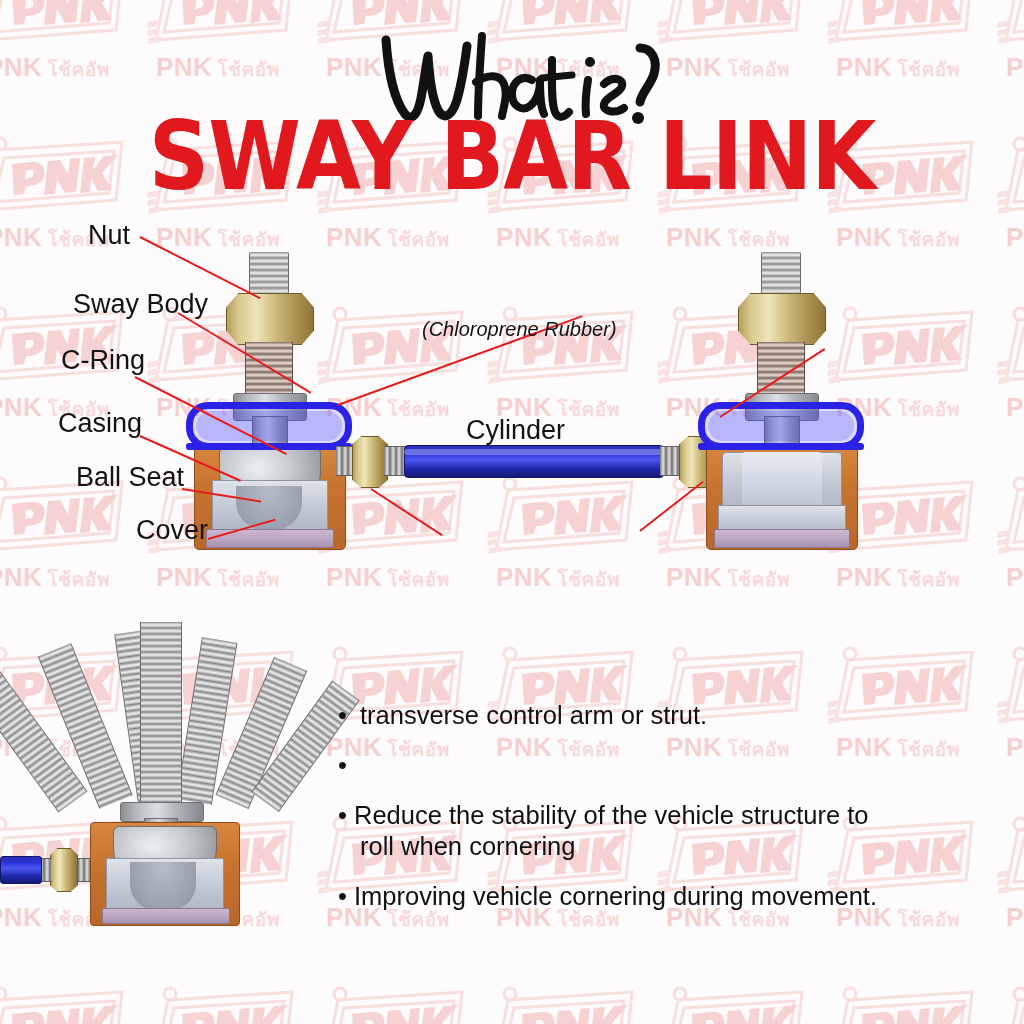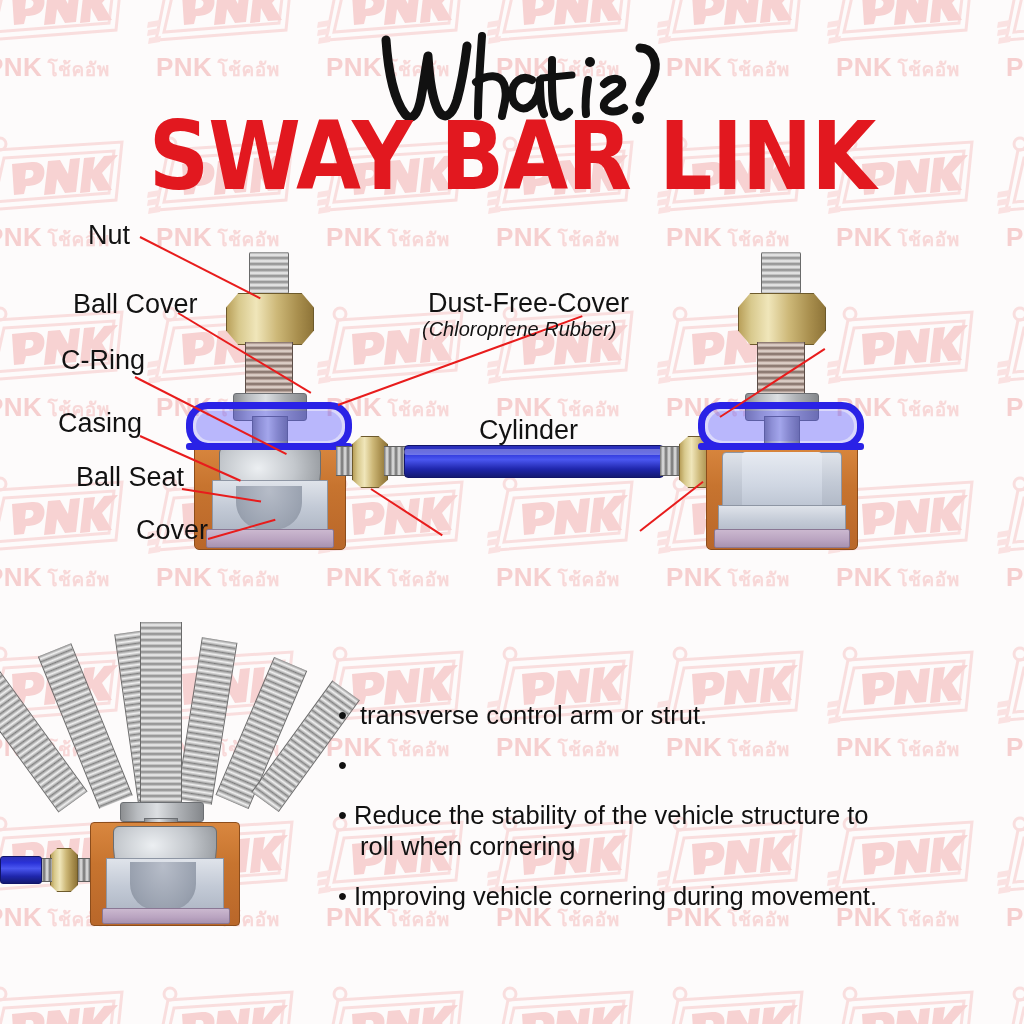--- a/index.html
+++ b/index.html
@@ -1176,28 +1176,27 @@
     <div class="leader" style="left:135px;top:176px;width:170px;transform:rotate(27deg);"></div>
     <div class="leader" style="left:140px;top:235px;width:110px;transform:rotate(24deg);"></div>
     <div class="leader" style="left:182px;top:288px;width:80px;transform:rotate(9deg);"></div>
     <div class="leader" style="left:208px;top:338px;width:70px;transform:rotate(-16deg);"></div>
     <div class="leader" style="left:338px;top:204px;width:260px;transform:rotate(-20deg);"></div>
     <div class="leader" style="left:720px;top:216px;width:125px;transform:rotate(-33deg);"></div>
     <div class="leader" style="left:371px;top:288px;width:85px;transform:rotate(33deg);"></div>
     <div class="leader" style="left:640px;top:330px;width:80px;transform:rotate(-38deg);"></div>
 
     <span class="lbl" style="left:88px;top:20px;">Nut</span>
-    <span class="lbl" style="left:73px;top:89px;">Ball Cover</span>
+    <span class="lbl" style="left:73px;top:89px;">Sway Body</span>
     <span class="lbl" style="left:61px;top:145px;">C-Ring</span>
     <span class="lbl" style="left:58px;top:208px;">Casing</span>
     <span class="lbl" style="left:76px;top:262px;">Ball Seat</span>
     <span class="lbl" style="left:136px;top:315px;">Cover</span>
-    <span class="lbl" style="left:428px;top:88px;">Dust-Free-Cover</span>
     <span class="lbl small" style="left:422px;top:118px;">(Chloroprene Rubber)</span>
-    <span class="lbl" style="left:479px;top:215px;">Cylinder</span>
+    <span class="lbl" style="left:466px;top:215px;">Cylinder</span>
   </div>
 
   <div style="position:absolute;left:0;top:600px;width:340px;height:380px;z-index:2;">
 
     <div class="part thread" style="left:55px;top:52px;width:34px;height:150px;transform:rotate(-36deg);transform-origin:50% 100%;"></div>
     <div class="part thread" style="left:98px;top:38px;width:34px;height:164px;transform:rotate(-22deg);transform-origin:50% 100%;"></div>
     <div class="part thread" style="left:138px;top:30px;width:38px;height:172px;transform:rotate(-8deg);transform-origin:50% 100%;"></div>
     <div class="part thread" style="left:176px;top:38px;width:34px;height:164px;transform:rotate(9deg);transform-origin:50% 100%;"></div>
     <div class="part thread" style="left:214px;top:52px;width:34px;height:150px;transform:rotate(23deg);transform-origin:50% 100%;"></div>
     <div class="part thread" style="left:248px;top:64px;width:32px;height:138px;transform:rotate(36deg);transform-origin:50% 100%;"></div>

